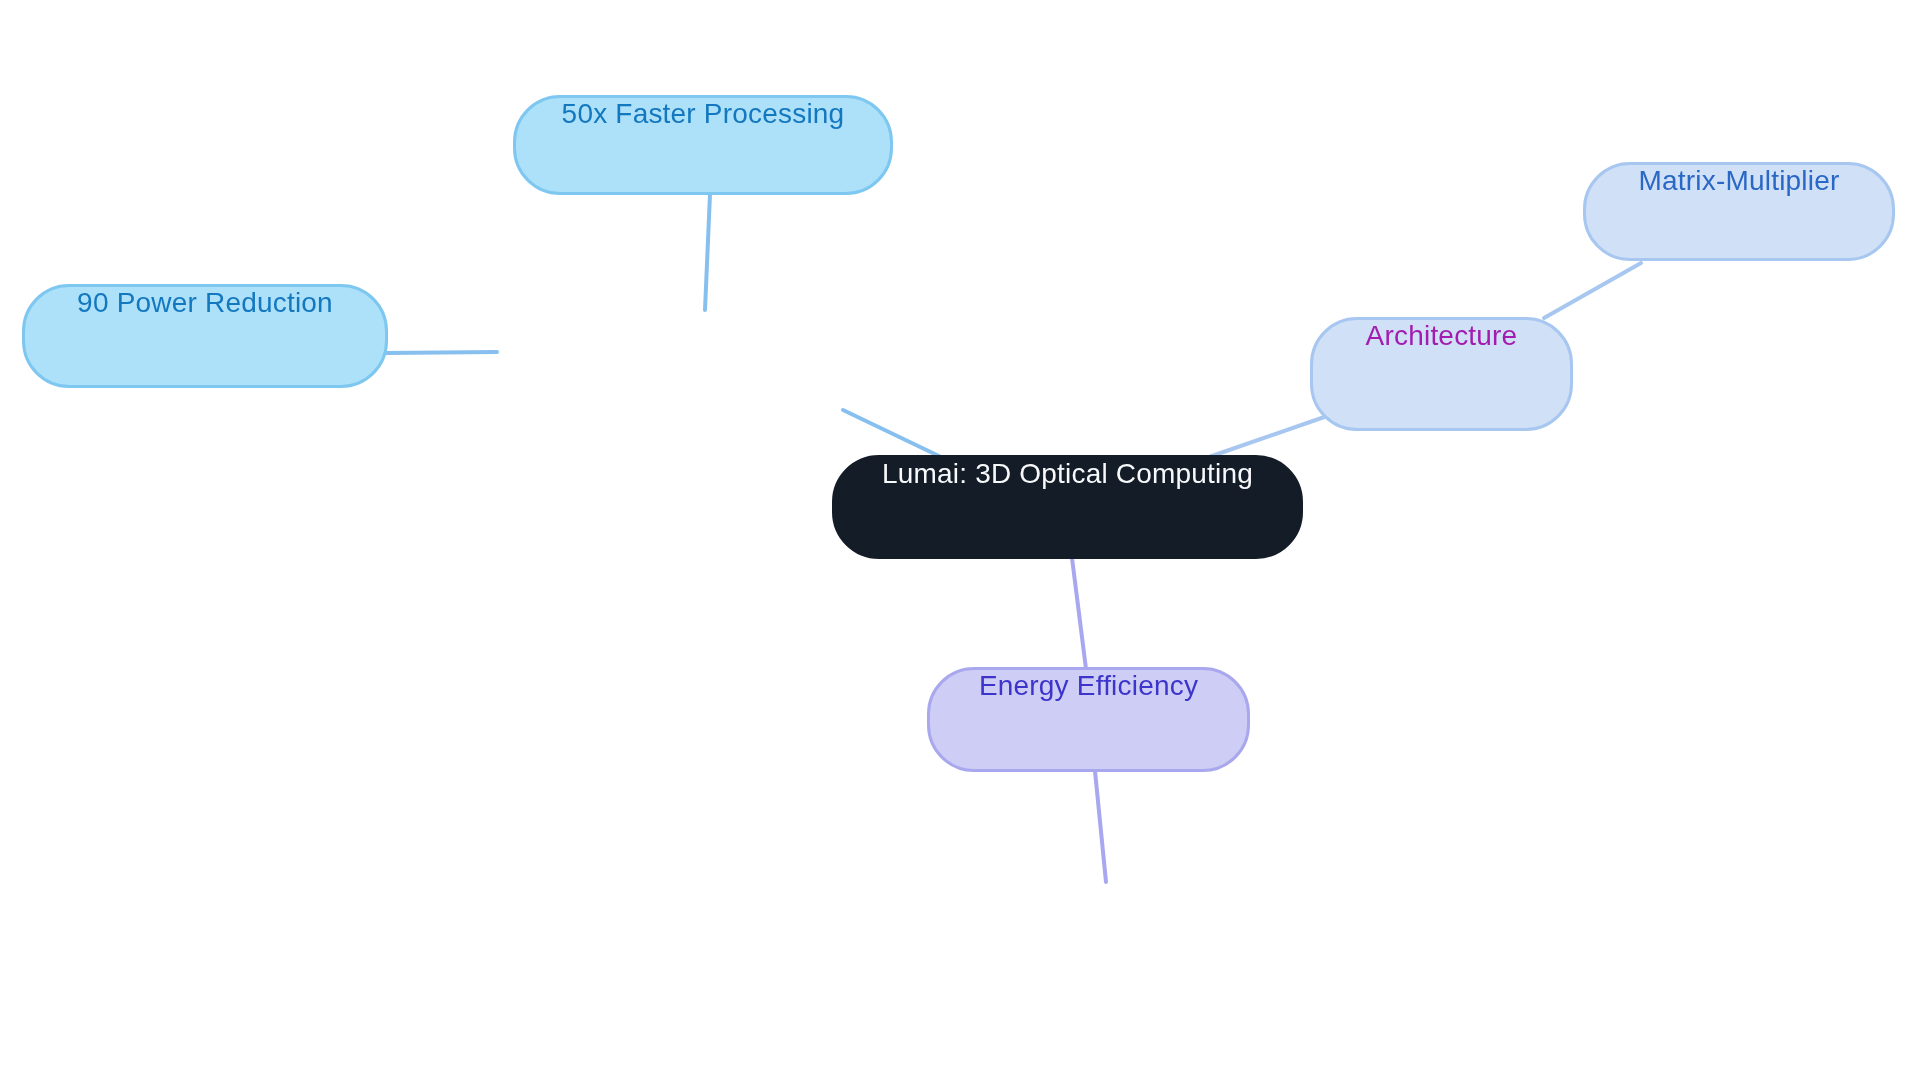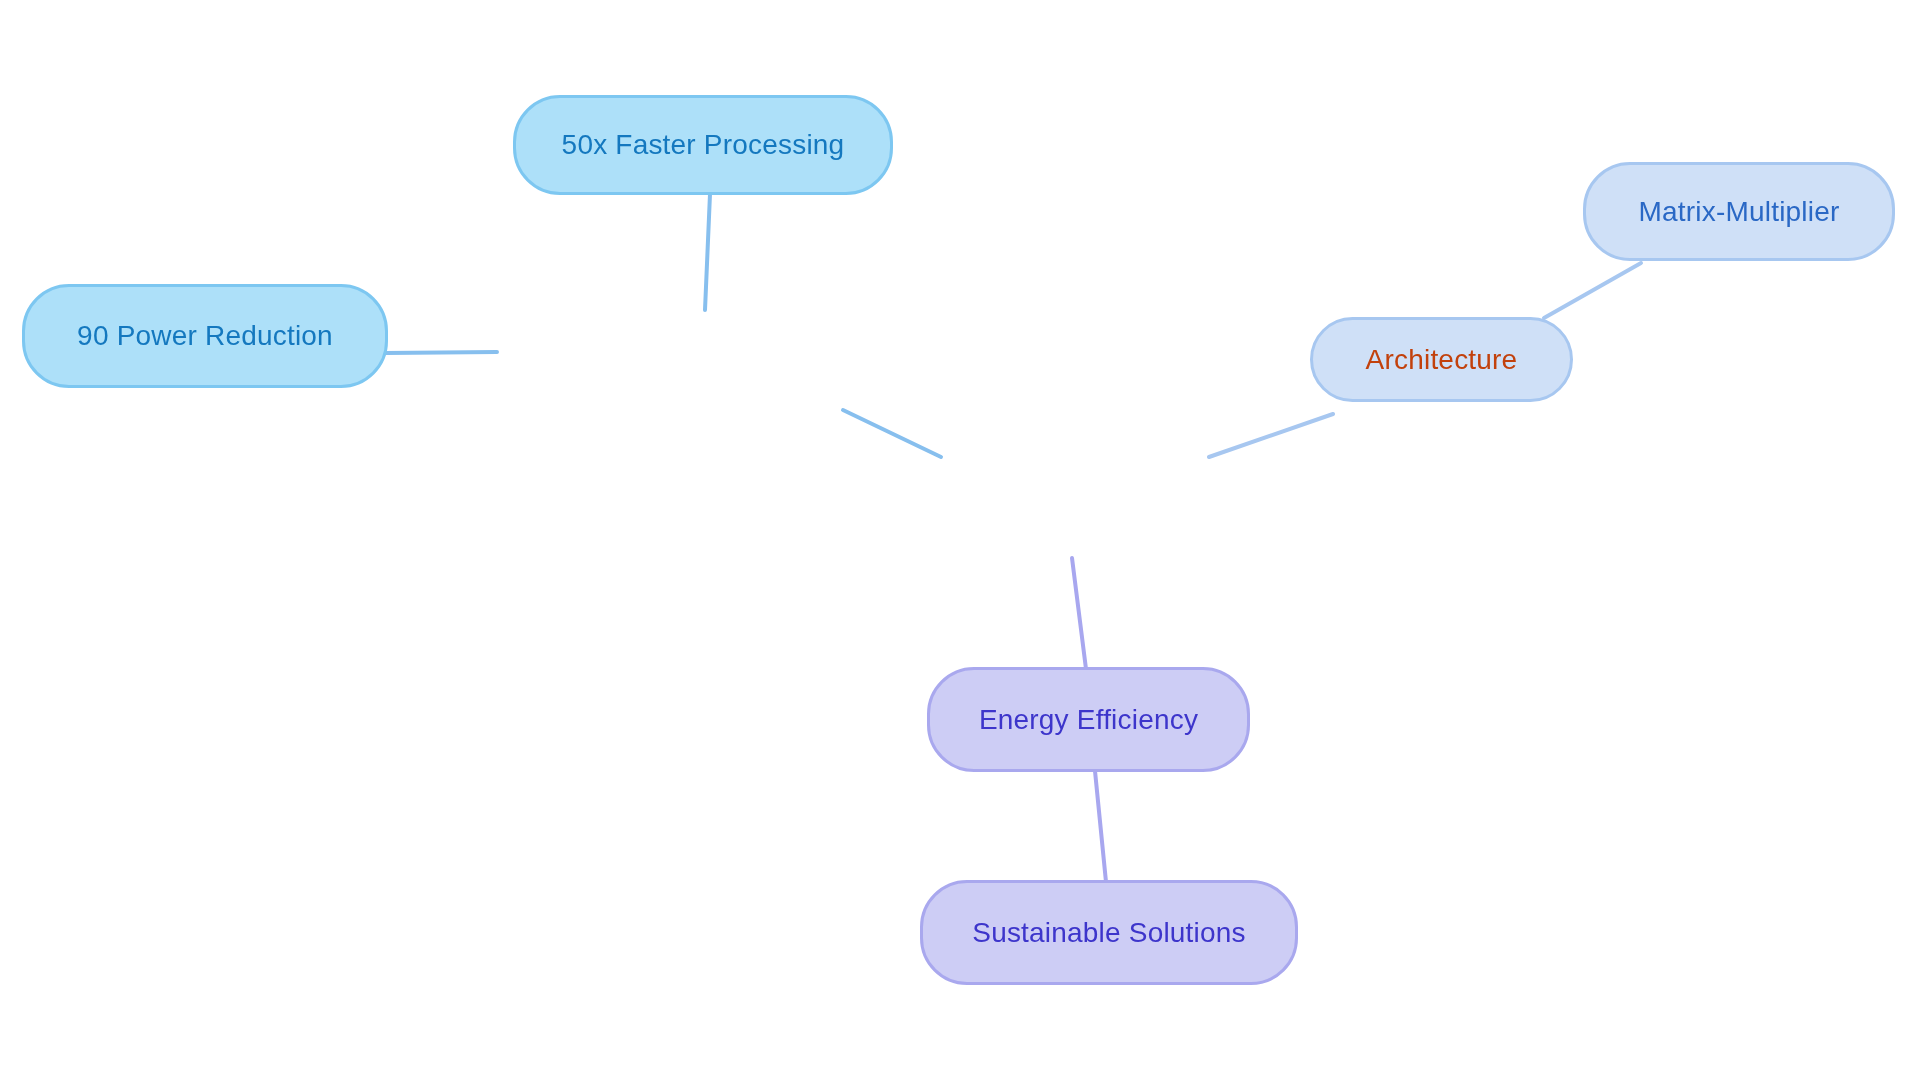--- a/index.html
+++ b/index.html
@@ -14,21 +14,21 @@
   #edge-layer{
     position:absolute;
     left:0;top:0;
     width:1920px;height:1083px;
   }
   #node-layer{position:absolute;left:0;top:0;width:100%;height:100%;}
   .node{
     position:absolute;
     box-sizing:border-box;
     display:flex;
-    align-items:center;
+    align-items:flex-start;
     justify-content:center;
     border-radius:47px;
     border:3px solid transparent;
     font-size:28px;
     letter-spacing:0.2px;
     white-space:nowrap;
     cursor:pointer;
     user-select:none;
   }
   .node span{pointer-events:none;}
@@ -40,32 +40,32 @@
   <svg id="edge-layer" width="1920" height="1083" viewBox="0 0 1920 1083" aria-hidden="true">
       <line x1="710" y1="194" x2="705" y2="310" stroke="#87bfee" stroke-width="4" stroke-linecap="round"></line>
       <line x1="386" y1="353" x2="497" y2="352" stroke="#87bfee" stroke-width="4" stroke-linecap="round"></line>
       <line x1="843" y1="410" x2="941" y2="457" stroke="#87bfee" stroke-width="4" stroke-linecap="round"></line>
       <line x1="1209" y1="457" x2="1333" y2="414" stroke="#a7c7f0" stroke-width="4" stroke-linecap="round"></line>
       <line x1="1544" y1="318" x2="1641" y2="263" stroke="#a7c7f0" stroke-width="4" stroke-linecap="round"></line>
       <line x1="1072" y1="558" x2="1086" y2="669" stroke="#a8a7ef" stroke-width="4" stroke-linecap="round"></line>
       <line x1="1095" y1="771" x2="1106" y2="882" stroke="#a8a7ef" stroke-width="4" stroke-linecap="round"></line>
     </svg>
   <div id="node-layer">
+      <div class="node" style="left: 832px; top: 455px; width: 471px; height: 104px; background: rgb(19, 28, 39); border-color: rgb(19, 28, 39); color: rgb(247, 249, 251);">
+        <span>Lumai: 3D Optical Computing</span>
+      </div>
       <div class="node" style="left: 513px; top: 95px; width: 380px; height: 100px; background: rgb(173, 224, 249); border-color: rgb(125, 199, 241); color: rgb(20, 120, 191);">
         <span>50x Faster Processing</span>
       </div>
       <div class="node" style="left: 22px; top: 284px; width: 366px; height: 104px; background: rgb(173, 224, 249); border-color: rgb(125, 199, 241); color: rgb(20, 120, 191);">
         <span>90 Power Reduction</span>
       </div>
-      <div class="node" style="left: 1310px; top: 317px; width: 263px; height: 85px; background: rgb(207, 224, 247); border-color: rgb(167, 199, 240); color: #c2410c;">
+      <div class="node" style="left: 1310px; top: 317px; width: 263px; height: 114px; background: rgb(207, 224, 247); border-color: rgb(167, 199, 240); color: #a21caf;">
         <span>Architecture</span>
       </div>
       <div class="node" style="left: 927px; top: 667px; width: 323px; height: 105px; background: rgb(205, 205, 245); border-color: rgb(169, 168, 238); color: rgb(61, 53, 203);">
         <span>Energy Efficiency</span>
       </div>
       <div class="node" style="left: 1583px; top: 162px; width: 312px; height: 99px; background: rgb(207, 224, 247); border-color: rgb(167, 199, 240); color: rgb(42, 104, 197);">
         <span>Matrix-Multiplier</span>
       </div>
-      <div class="node" style="left: 920px; top: 880px; width: 378px; height: 105px; background: rgb(205, 205, 245); border-color: rgb(169, 168, 238); color: rgb(61, 53, 203);">
-        <span>Sustainable Solutions</span>
-      </div>
     </div>
 </div>
 
 </body></html>

